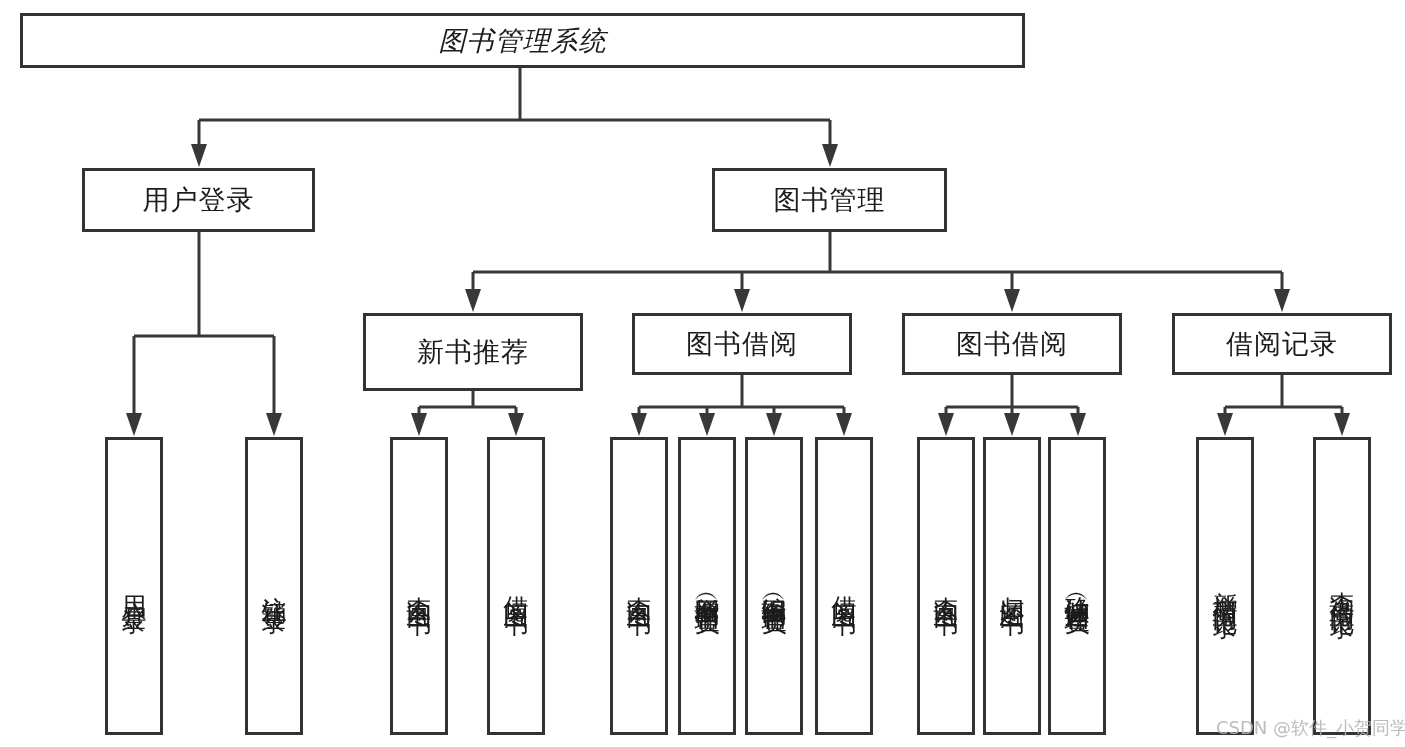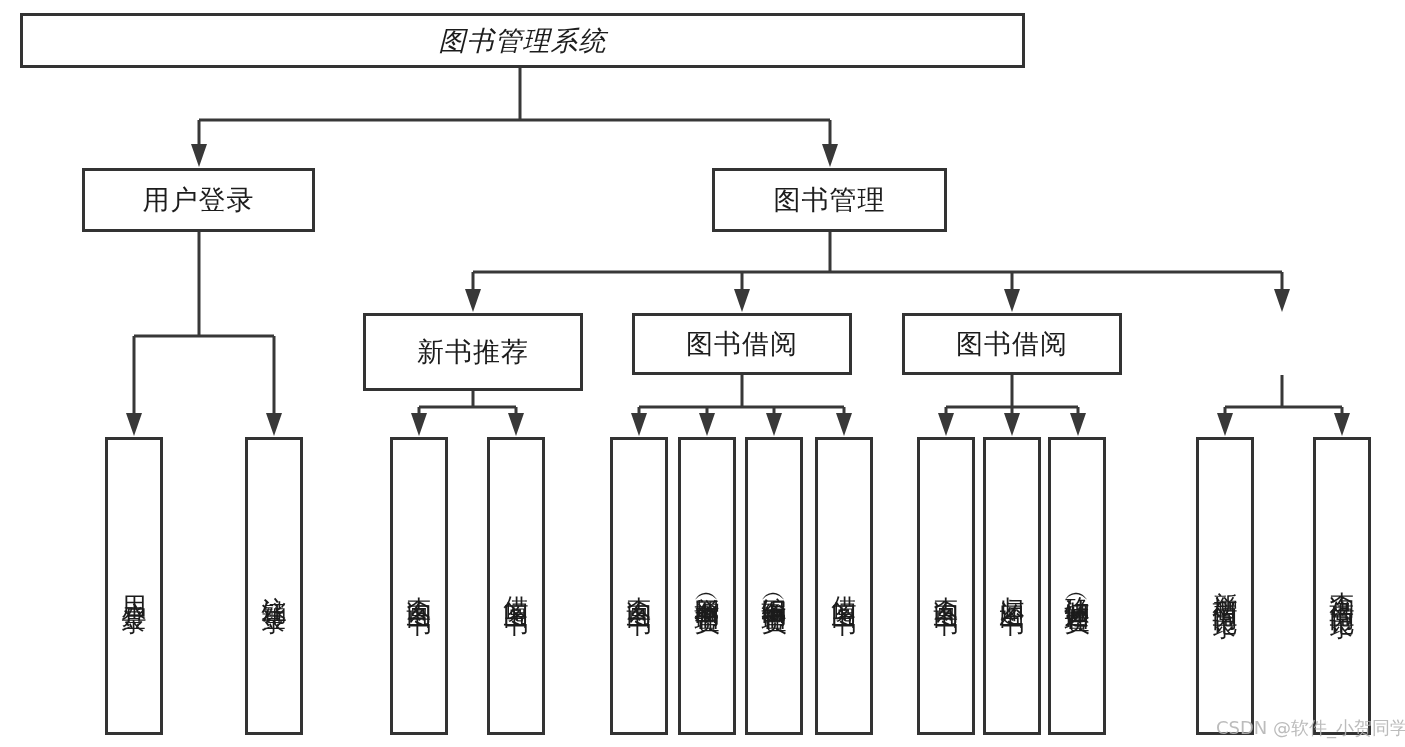--- a/index.html
+++ b/index.html
@@ -100,20 +100,23 @@
 
   <div class="hbox" style="left:363px;top:313px;width:220px;height:78px;">
     <span>新书推荐</span>
   </div>
   <div class="hbox" style="left:632px;top:313px;width:220px;height:62px;">
     <span>图书借阅</span>
   </div>
   <div class="hbox" style="left:902px;top:313px;width:220px;height:62px;">
     <span>图书借阅</span>
   </div>
+  <div class="hbox" style="left:1172px;top:313px;width:220px;height:62px;">
+    <span>借阅记录</span>
+  </div>
 
   <div class="vbox" style="left:105px;">
     <span>用户登录</span>
   </div>
   <div class="vbox" style="left:245px;">
     <span>注销登录</span>
   </div>
 
   <div class="vbox" style="left:390px;">
     <span>查询图书</span>

